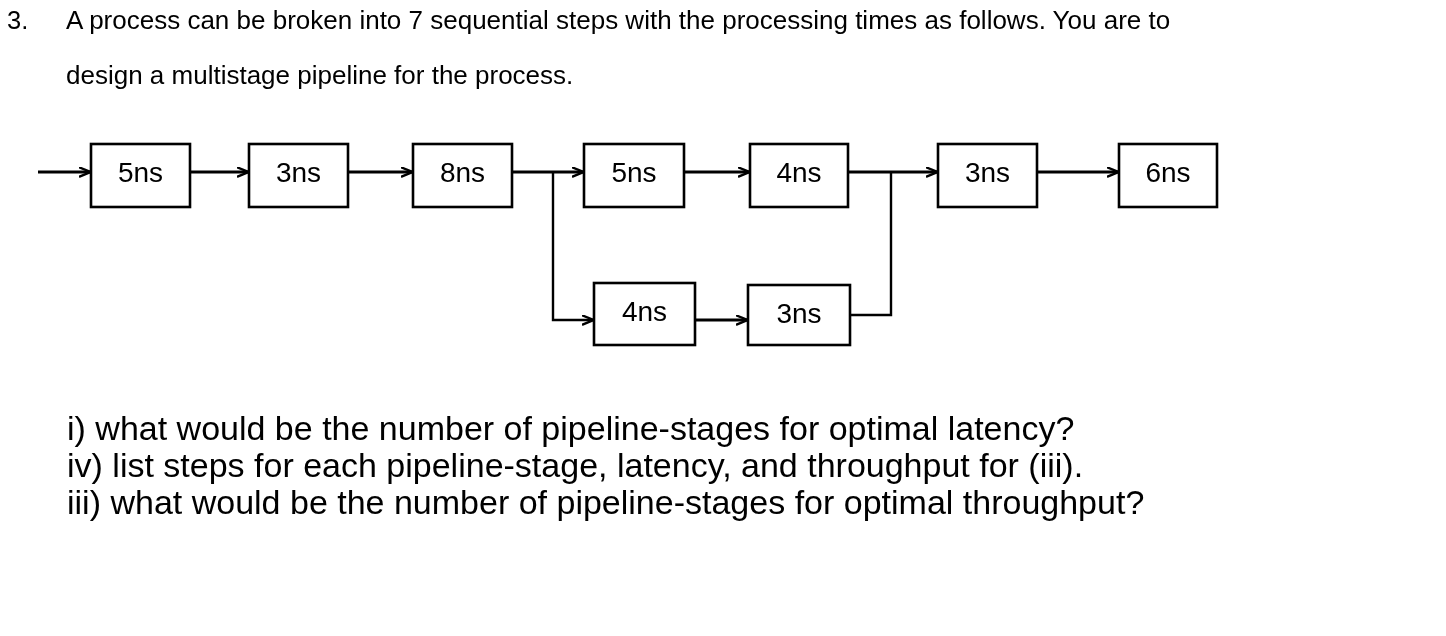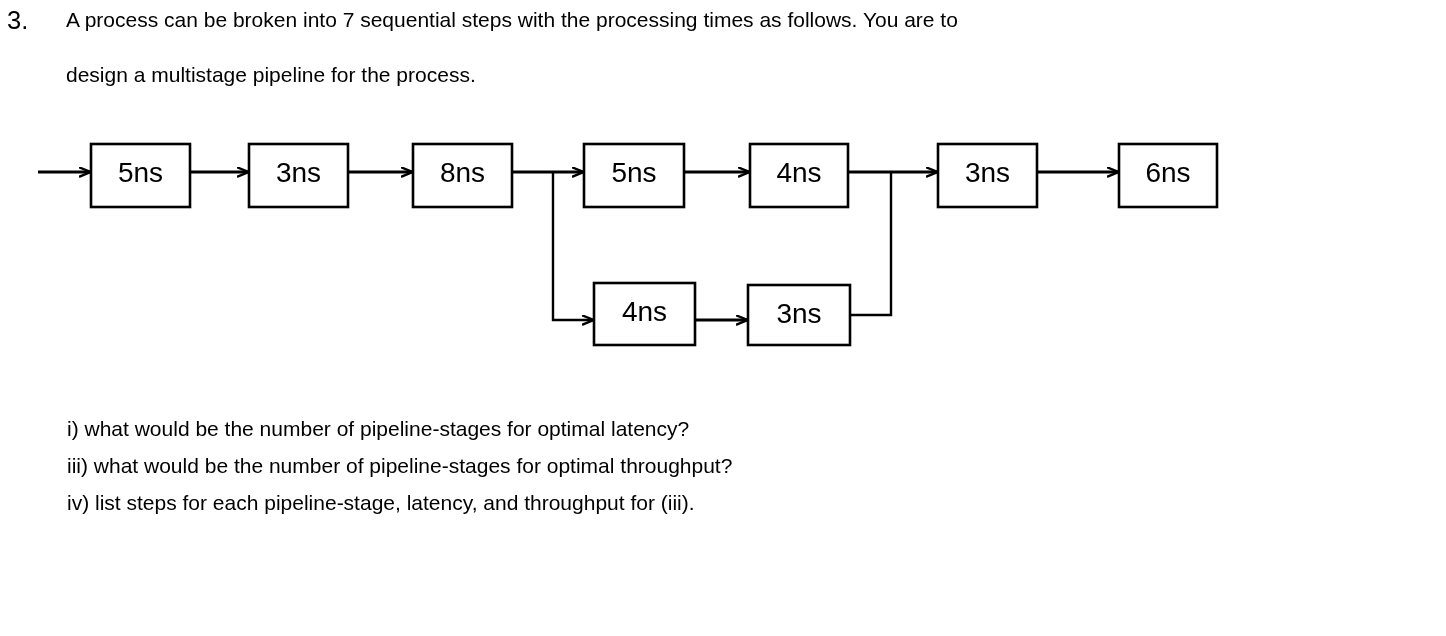--- a/index.html
+++ b/index.html
@@ -32,21 +32,21 @@
     width: 66px;
     flex: 0 0 66px;
     padding-left: 7px;
     box-sizing: border-box;
     font-size: 25.5px;
     line-height: 40px;
     white-space: nowrap;
   }
   .q-text {
     flex: 1 1 auto;
-    font-size: 21px;
+    font-size: 26px;
     line-height: 40px;
     padding-right: 4px;
   }
   .q-text .line {
     display: block;
     white-space: nowrap;
   }
   .q-text .line.second {
     margin-top: 15px;
   }
@@ -69,21 +69,21 @@
   }
 
   
   .subquestions {
     position: absolute;
     left: 67px;
     top: 410px;
     width: 1300px;
   }
   .subq-line {
-    font-size: 21px;
+    font-size: 34px;
     line-height: 37px;
     white-space: nowrap;
     display: block;
   }
 </style>
 </head>
 <body>
 
 <div class="question-block">
   <div class="question-row">
@@ -158,15 +158,15 @@
     </g>
     <g>
       <rect x="748" y="167" width="102" height="60" fill="#ffffff" stroke="#000000" stroke-width="2.6"></rect>
       <text class="box-label" x="799" y="205" text-anchor="middle">3ns</text>
     </g>
   </svg>
 </div>
 
 <div class="subquestions">
   <span class="subq-line">i) what would be the number of pipeline-stages for optimal latency?</span>
+  <span class="subq-line">iv) list steps for each pipeline-stage, latency, and throughput for (iii).</span>
   <span class="subq-line">iii) what would be the number of pipeline-stages for optimal throughput?</span>
-  <span class="subq-line">iv) list steps for each pipeline-stage, latency, and throughput for (iii).</span>
 </div>
 
 </body></html>

